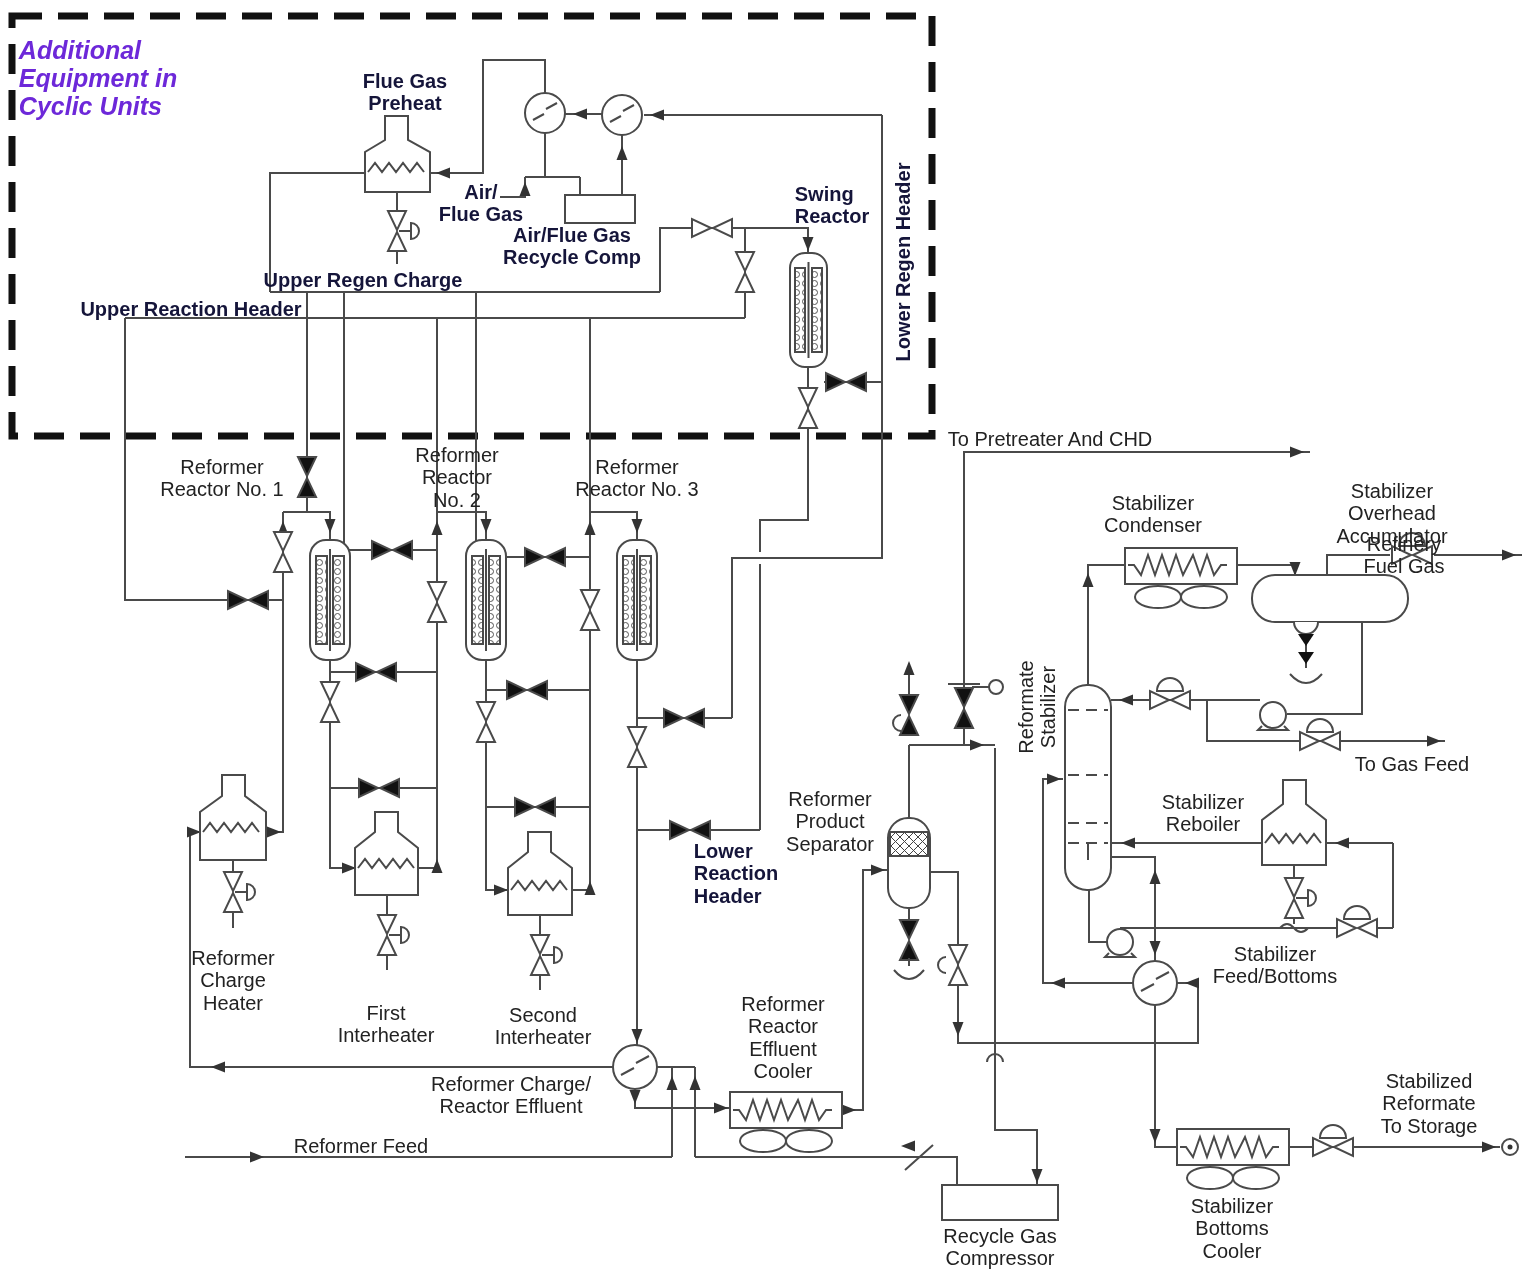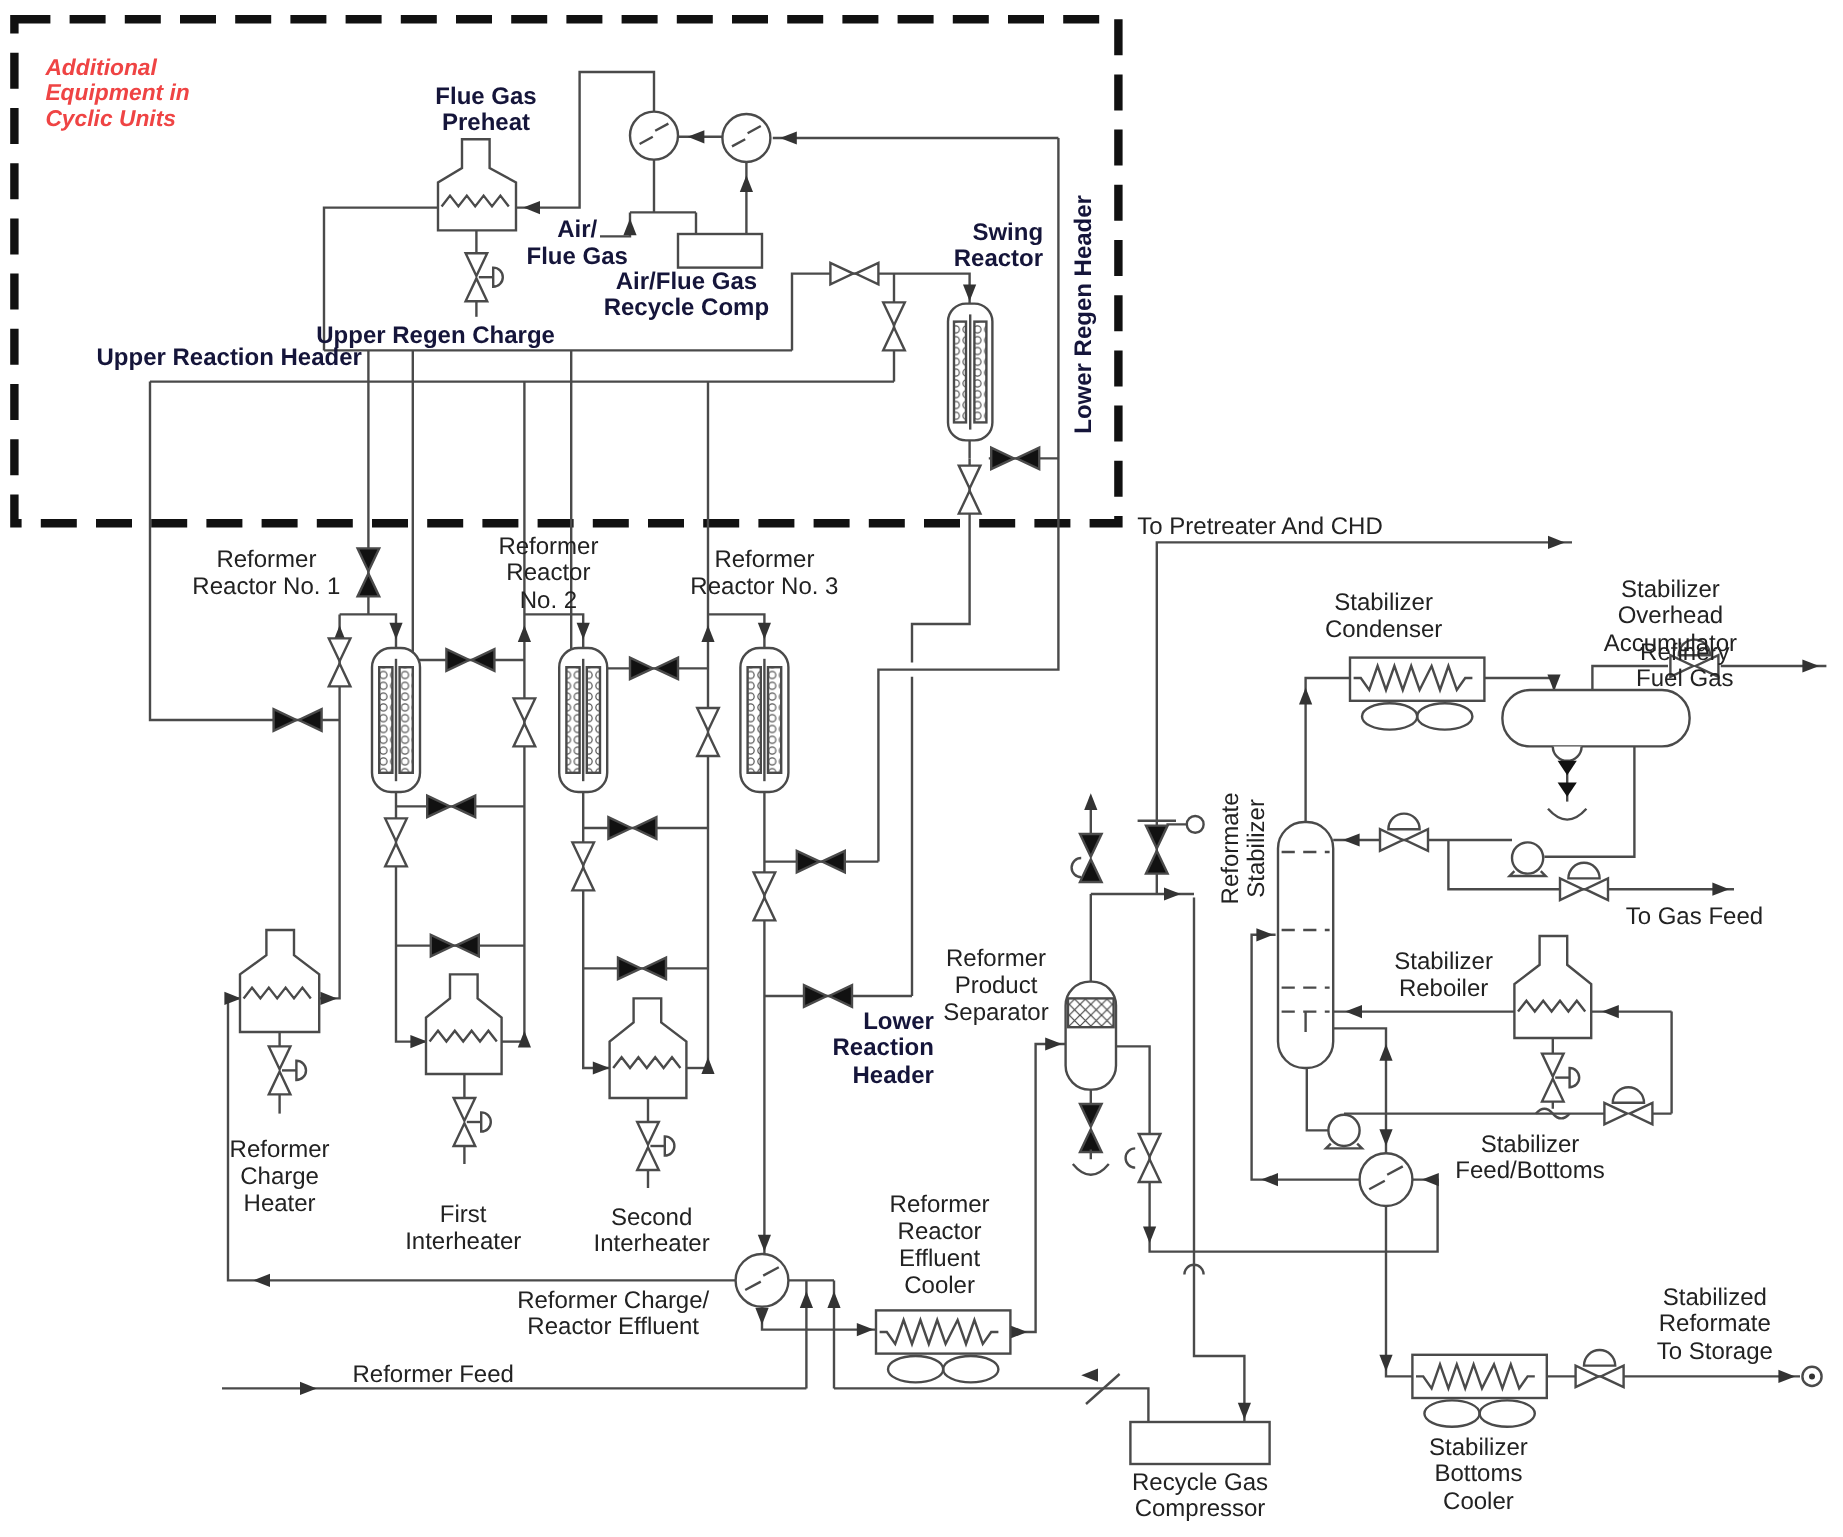--- a/index.html
+++ b/index.html
@@ -2,23 +2,23 @@
 <html><head>
 <meta charset="utf-8">
 <style>
   html,body{margin:0;padding:0;background:#fff;}
   #stage{position:relative;width:1536px;height:1281px;background:#fff;overflow:hidden;
          font-family:"Liberation Sans","DejaVu Sans",sans-serif;}
   #pfd{position:absolute;left:0;top:0;}
   .lbl{position:absolute;transform:translate(-50%,-50%);white-space:pre-line;text-align:center;
        color:#222;font-size:20px;line-height:1.12;}
   .b{font-weight:bold;color:#15153a;}
-  .it{font-style:italic;font-weight:bold;text-align:left;font-size:19px;color:#ef4444;}
+  .it{font-style:italic;font-weight:bold;text-align:left;font-size:25px;color:#6d28d9;}
   .rot{transform:translate(-50%,-50%) rotate(-90deg);}
-  .la{text-align:right;}
+  .la{text-align:left;}
 </style>
 </head>
 <body>
 
 <div id="stage">
 
 <svg id="pfd" width="1536" height="1281" viewBox="0 0 1536 1281" fill="none" stroke="#4a4a4a" stroke-width="2">
   <defs>
     <pattern id="cat" width="9" height="9" patternUnits="userSpaceOnUse">
       <circle cx="4.5" cy="4.5" r="3" fill="none" stroke="#555" stroke-width="1"></circle>
@@ -378,21 +378,21 @@
 Cyclic Units</div>
 <div class="lbl b" style="left:405px;top:92px">Flue Gas
 Preheat</div>
 <div class="lbl b" style="left:481px;top:203px">Air/
 Flue Gas</div>
 <div class="lbl b" style="left:572px;top:246px">Air/Flue Gas
 Recycle Comp</div>
 <div class="lbl b la" style="left:832px;top:205px">Swing
 Reactor</div>
 <div class="lbl b" style="left:363px;top:280px">Upper Regen Charge</div>
-<div class="lbl b" style="left:191px;top:298px">Upper Reaction Header</div>
+<div class="lbl b" style="left:191px;top:309px">Upper Reaction Header</div>
 <div class="lbl b rot" style="left:903px;top:262px">Lower Regen Header</div>
 <div class="lbl" style="left:222px;top:478px">Reformer
 Reactor No. 1</div>
 <div class="lbl" style="left:457px;top:478px">Reformer
 Reactor
 No. 2</div>
 <div class="lbl" style="left:637px;top:478px">Reformer
 Reactor No. 3</div>
 <div class="lbl" style="left:233px;top:981px">Reformer
 Charge

